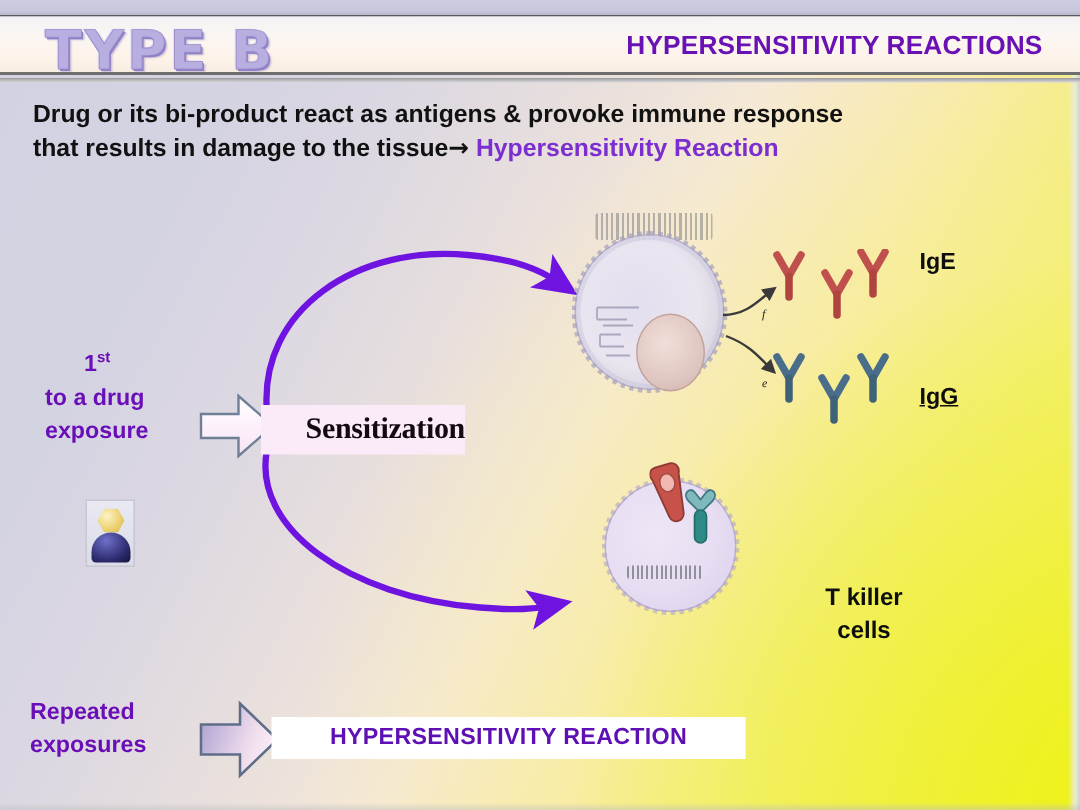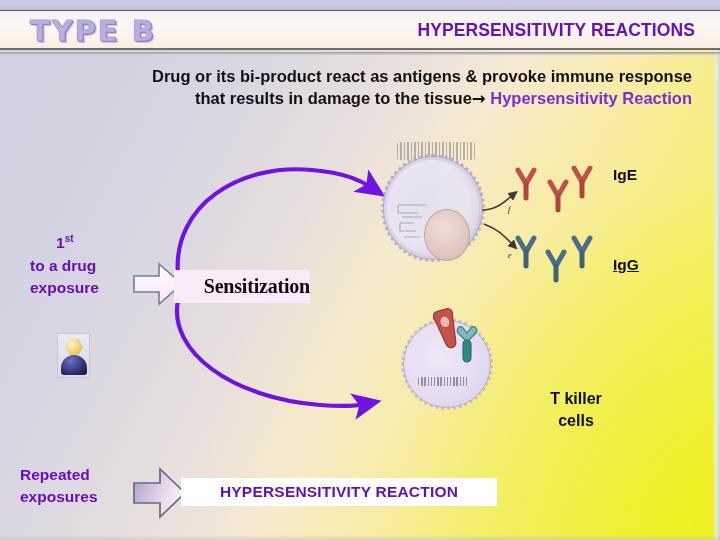--- a/index.html
+++ b/index.html
@@ -76,21 +76,21 @@
   .header-hairline {
     position: absolute;
     left: 0; top: 52px;
     width: 720px; height: 3px;
     background: linear-gradient(to bottom, #9b9b9b, #d8d8dc);
   }
   .type-b {
     position: absolute;
     left: 30px; top: 14px;
     font-family: "DejaVu Sans", sans-serif;
-    font-size: 29px;
+    font-size: 36px;
     font-weight: bold;
     letter-spacing: 2px;
     color: #b9aee0;
     text-shadow:
       1px 1px 0 #8f7fc6,
       2px 2px 1px rgba(120,100,180,0.35),
       -1px -1px 0 #e4dff5;
     -webkit-text-stroke: 0.6px #9b8ccd;
   }
   .header-title {
@@ -106,21 +106,20 @@
 
   
   .body-text {
     position: absolute;
     left: 22px; top: 66px;
     width: 670px;
     font-size: 16.5px;
     font-weight: bold;
     color: #111111;
     line-height: 1.32;
-    text-align: right;
   }
   .body-text .hl {
     color: #7b2fd0;
   }
   .arrow-glyph {
     font-family: "DejaVu Sans", sans-serif;
     font-weight: bold;
   }
 
   

